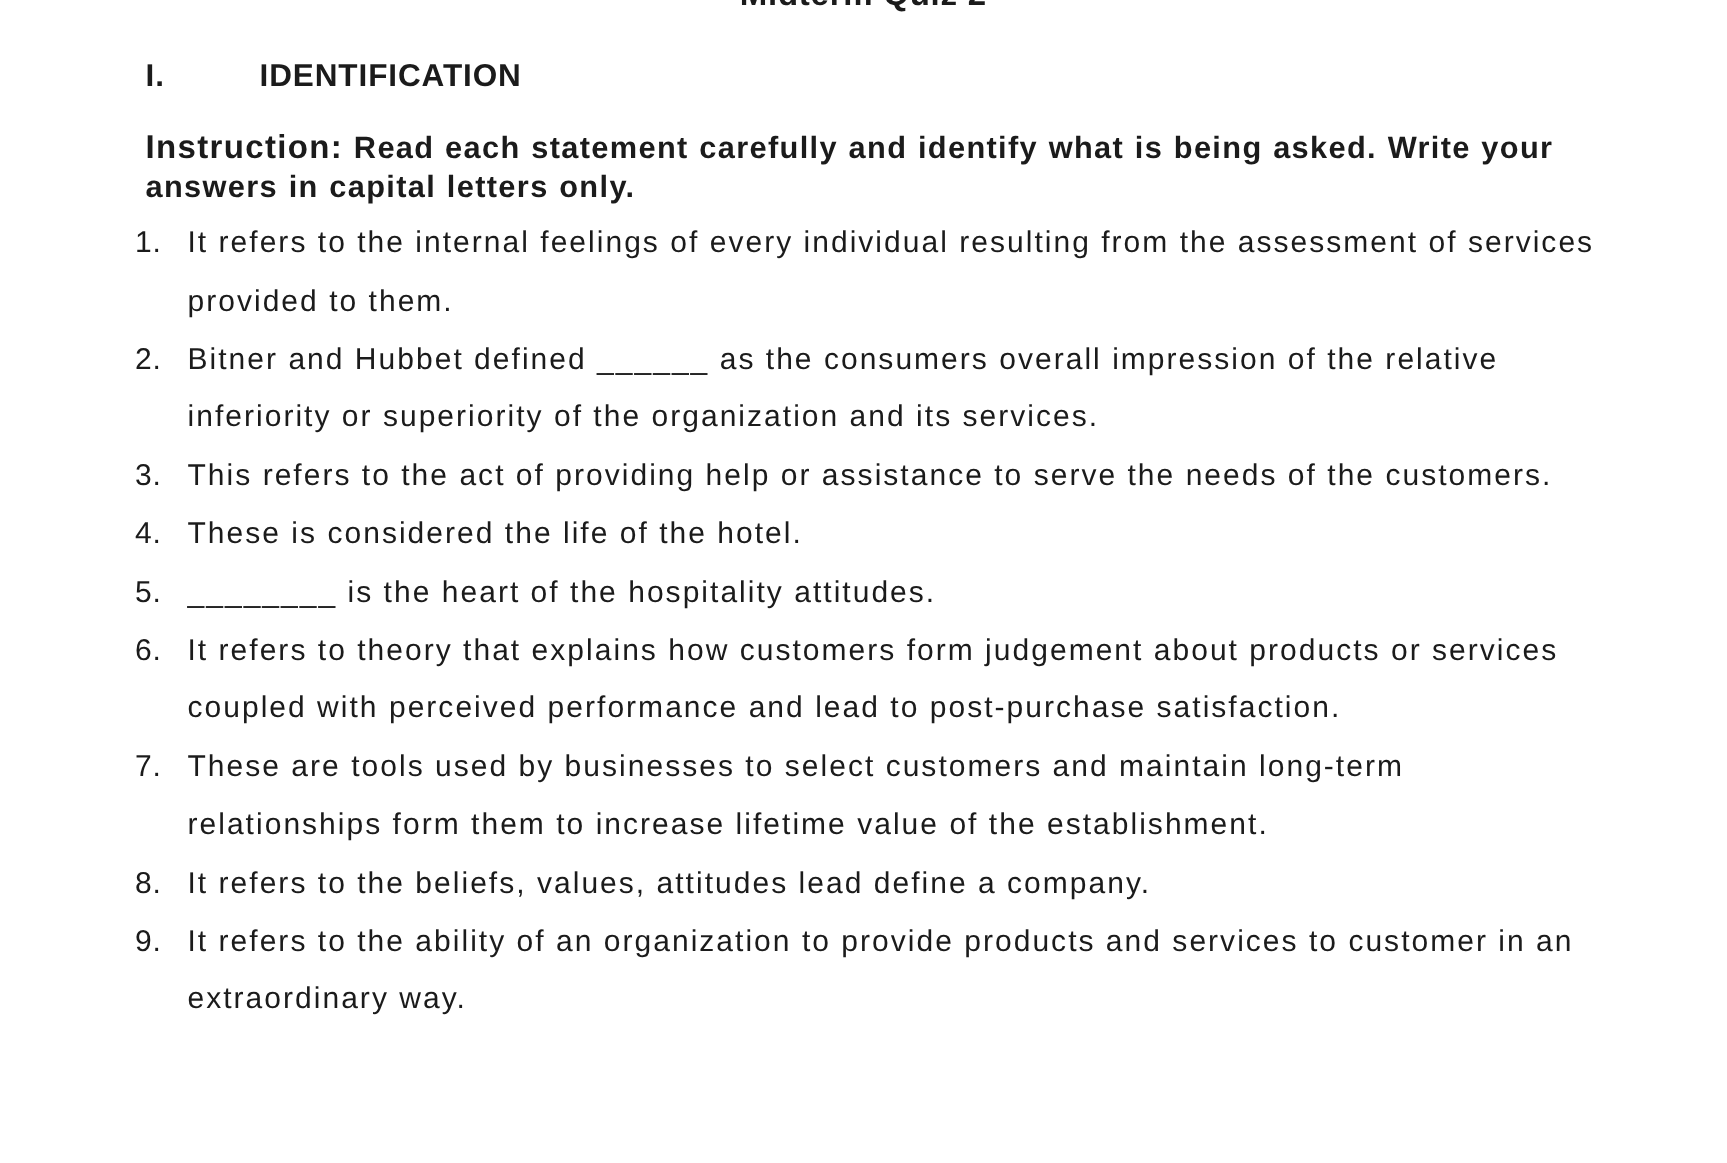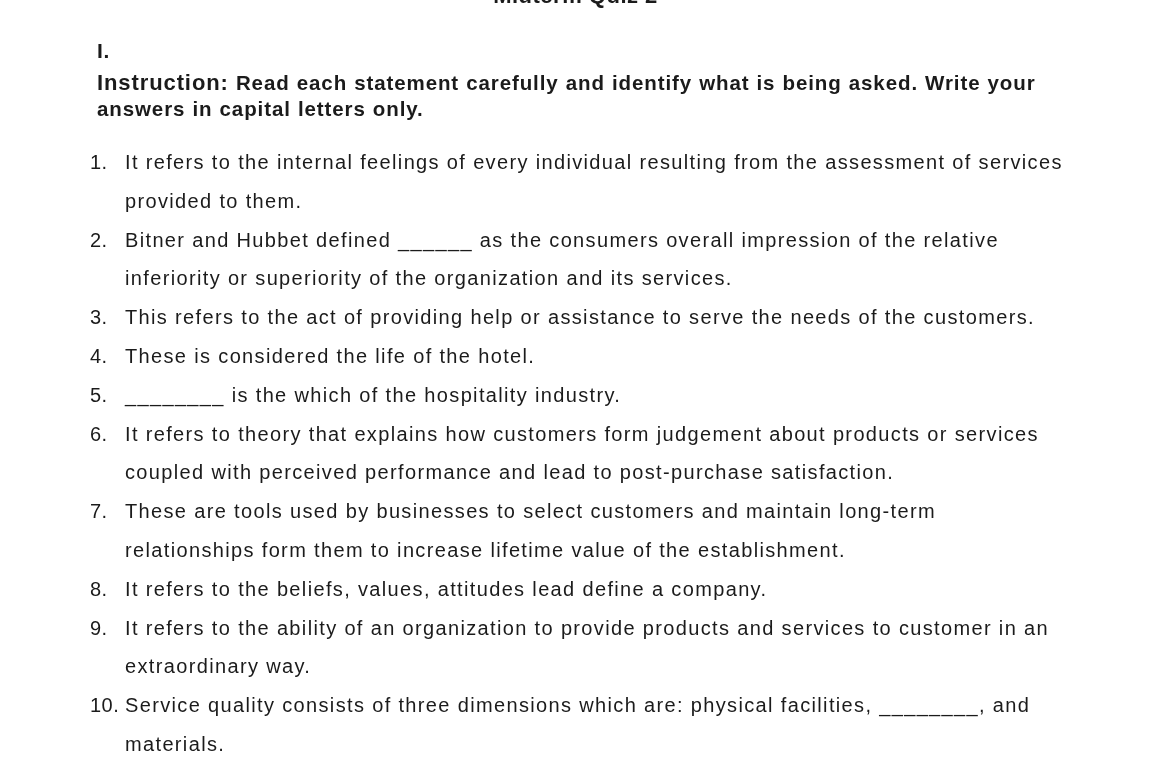--- a/index.html
+++ b/index.html
@@ -43,21 +43,21 @@
     letter-spacing: 0.6px;
   }
   .section-numeral {
     width: 76px;
     flex: 0 0 76px;
   }
 
   
   .instruction {
     position: absolute;
-    top: 70px;
+    top: 85px;
     left: 97px;
     width: 975px;
     font-size: 20.5px;
     font-weight: 700;
     line-height: 26px;
     letter-spacing: 0.9px;
     word-spacing: 0.5px;
   }
   .instruction-label {
     font-size: 22px;
@@ -88,20 +88,21 @@
     max-width: 945px;
   }
 </style>
 </head>
 <body>
 
 <div class="doc-title">Midterm Quiz 2</div>
 
 <div class="section-head">
   <span class="section-numeral">I.</span>
+  <span class="section-title">IDENTIFICATION</span>
 </div>
 
 <div class="instruction">
   <span class="instruction-label">Instruction:</span>
   <span> </span>
   <span class="instruction-text">Read each statement carefully and identify what is being asked. Write your answers in capital letters only.</span>
 </div>
 
 <div class="questions">
   <div class="question">
@@ -119,21 +120,21 @@
     <span class="q-text">This refers to the act of providing help or assistance to serve the needs of the customers.</span>
   </div>
 
   <div class="question">
     <span class="q-num">4.</span>
     <span class="q-text">These is considered the life of the hotel.</span>
   </div>
 
   <div class="question">
     <span class="q-num">5.</span>
-    <span class="q-text">________ is the which of the hospitality industry.</span>
+    <span class="q-text">________ is the heart of the hospitality attitudes.</span>
   </div>
 
   <div class="question">
     <span class="q-num">6.</span>
     <span class="q-text">It refers to theory that explains how customers form judgement about products or services coupled with perceived performance and lead to post-purchase satisfaction.</span>
   </div>
 
   <div class="question">
     <span class="q-num">7.</span>
     <span class="q-text">These are tools used by businesses to select customers and maintain long-term relationships form them to increase lifetime value of the establishment.</span>
@@ -142,17 +143,13 @@
   <div class="question">
     <span class="q-num">8.</span>
     <span class="q-text">It refers to the beliefs, values, attitudes lead define a company.</span>
   </div>
 
   <div class="question">
     <span class="q-num">9.</span>
     <span class="q-text">It refers to the ability of an organization to provide products and services to customer in an extraordinary way.</span>
   </div>
 
-  <div class="question">
-    <span class="q-num">10.</span>
-    <span class="q-text">Service quality consists of three dimensions which are: physical facilities, ________, and materials.</span>
-  </div>
 </div>
 
 </body></html>

